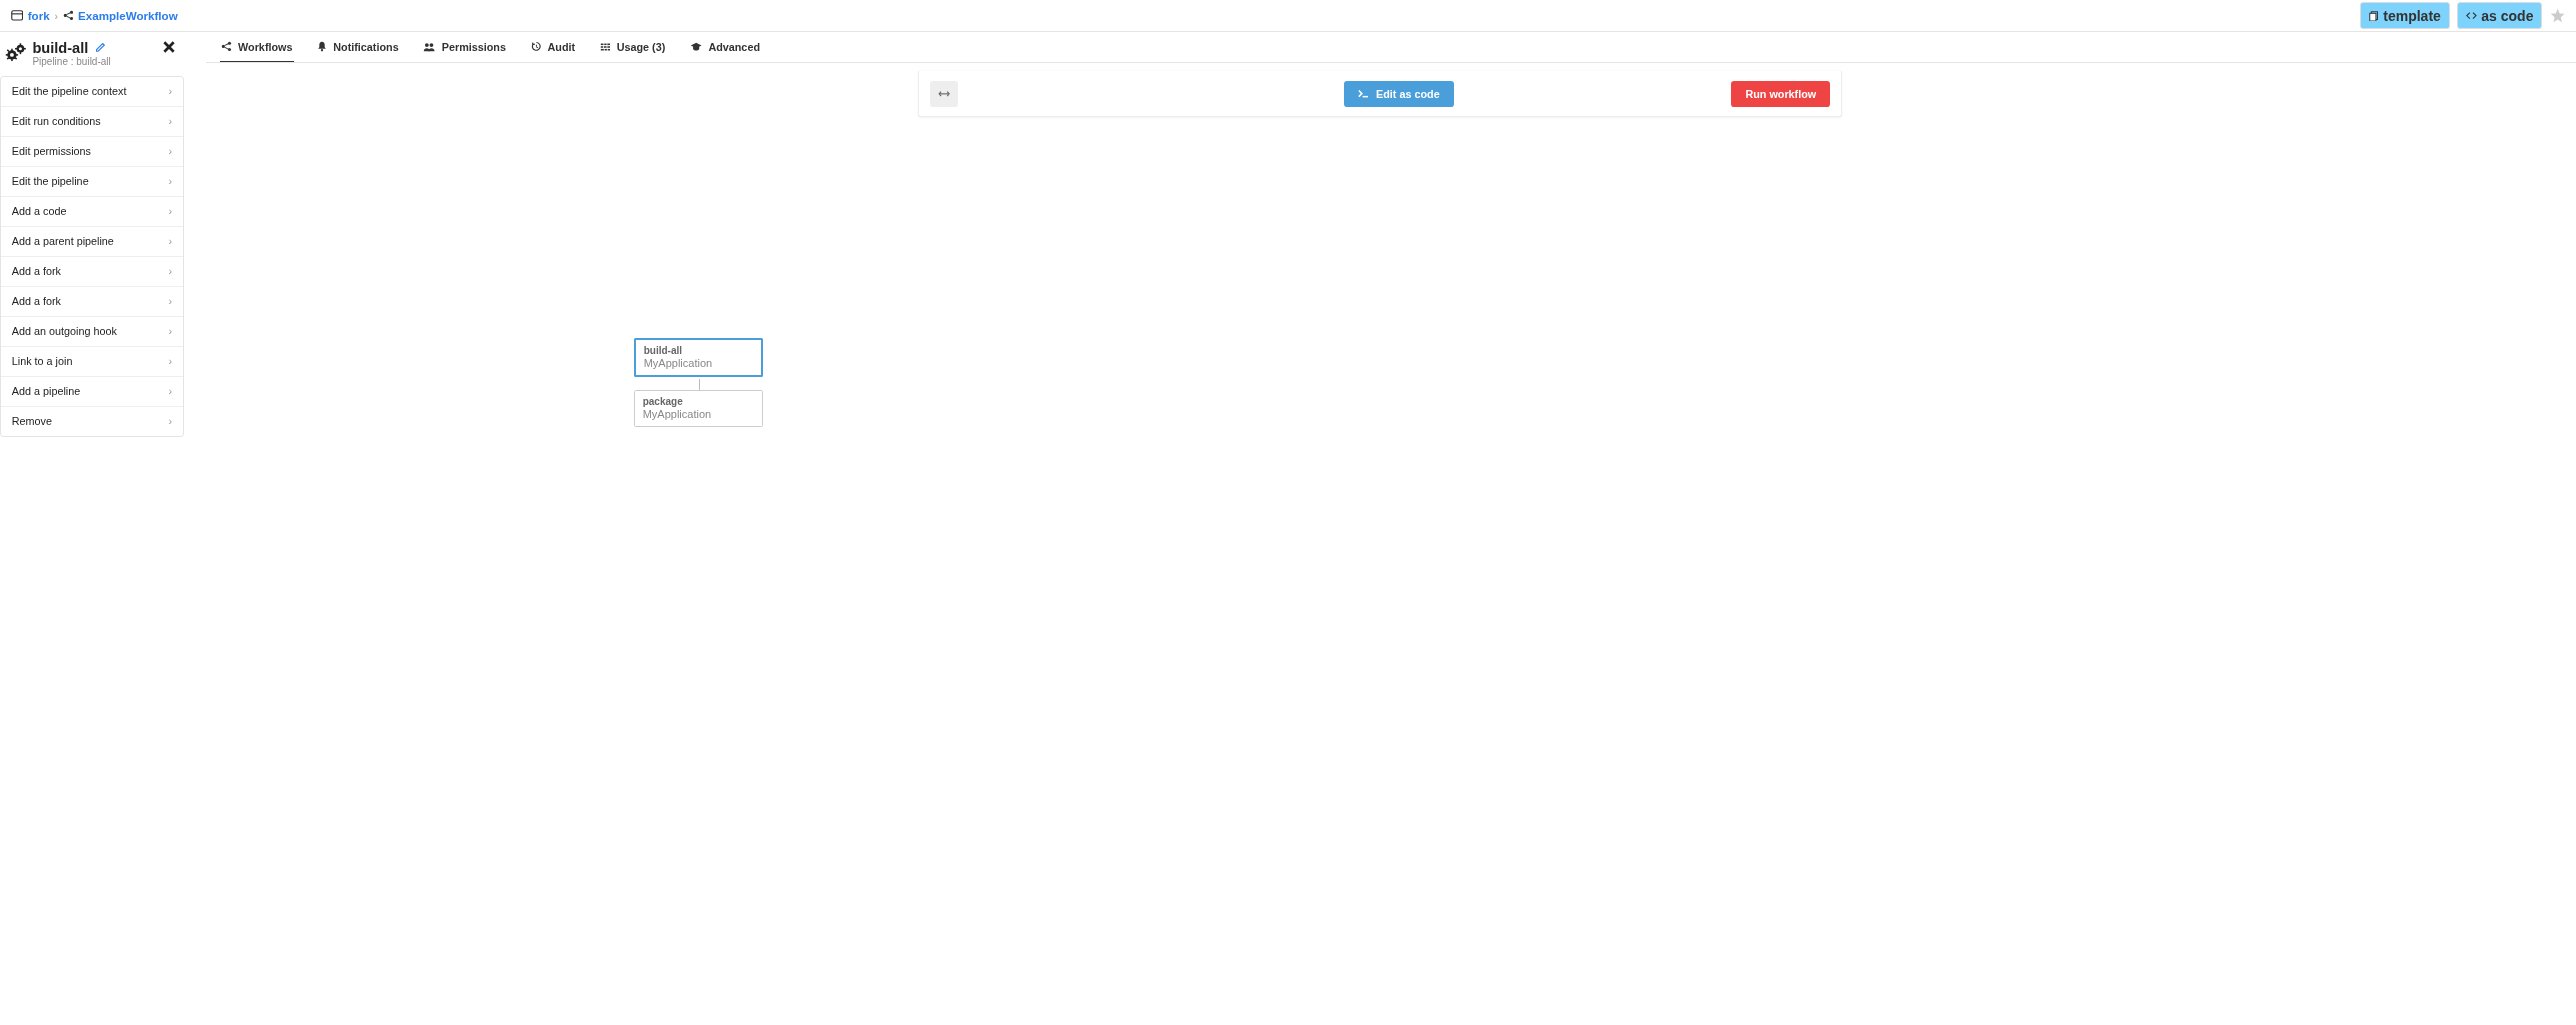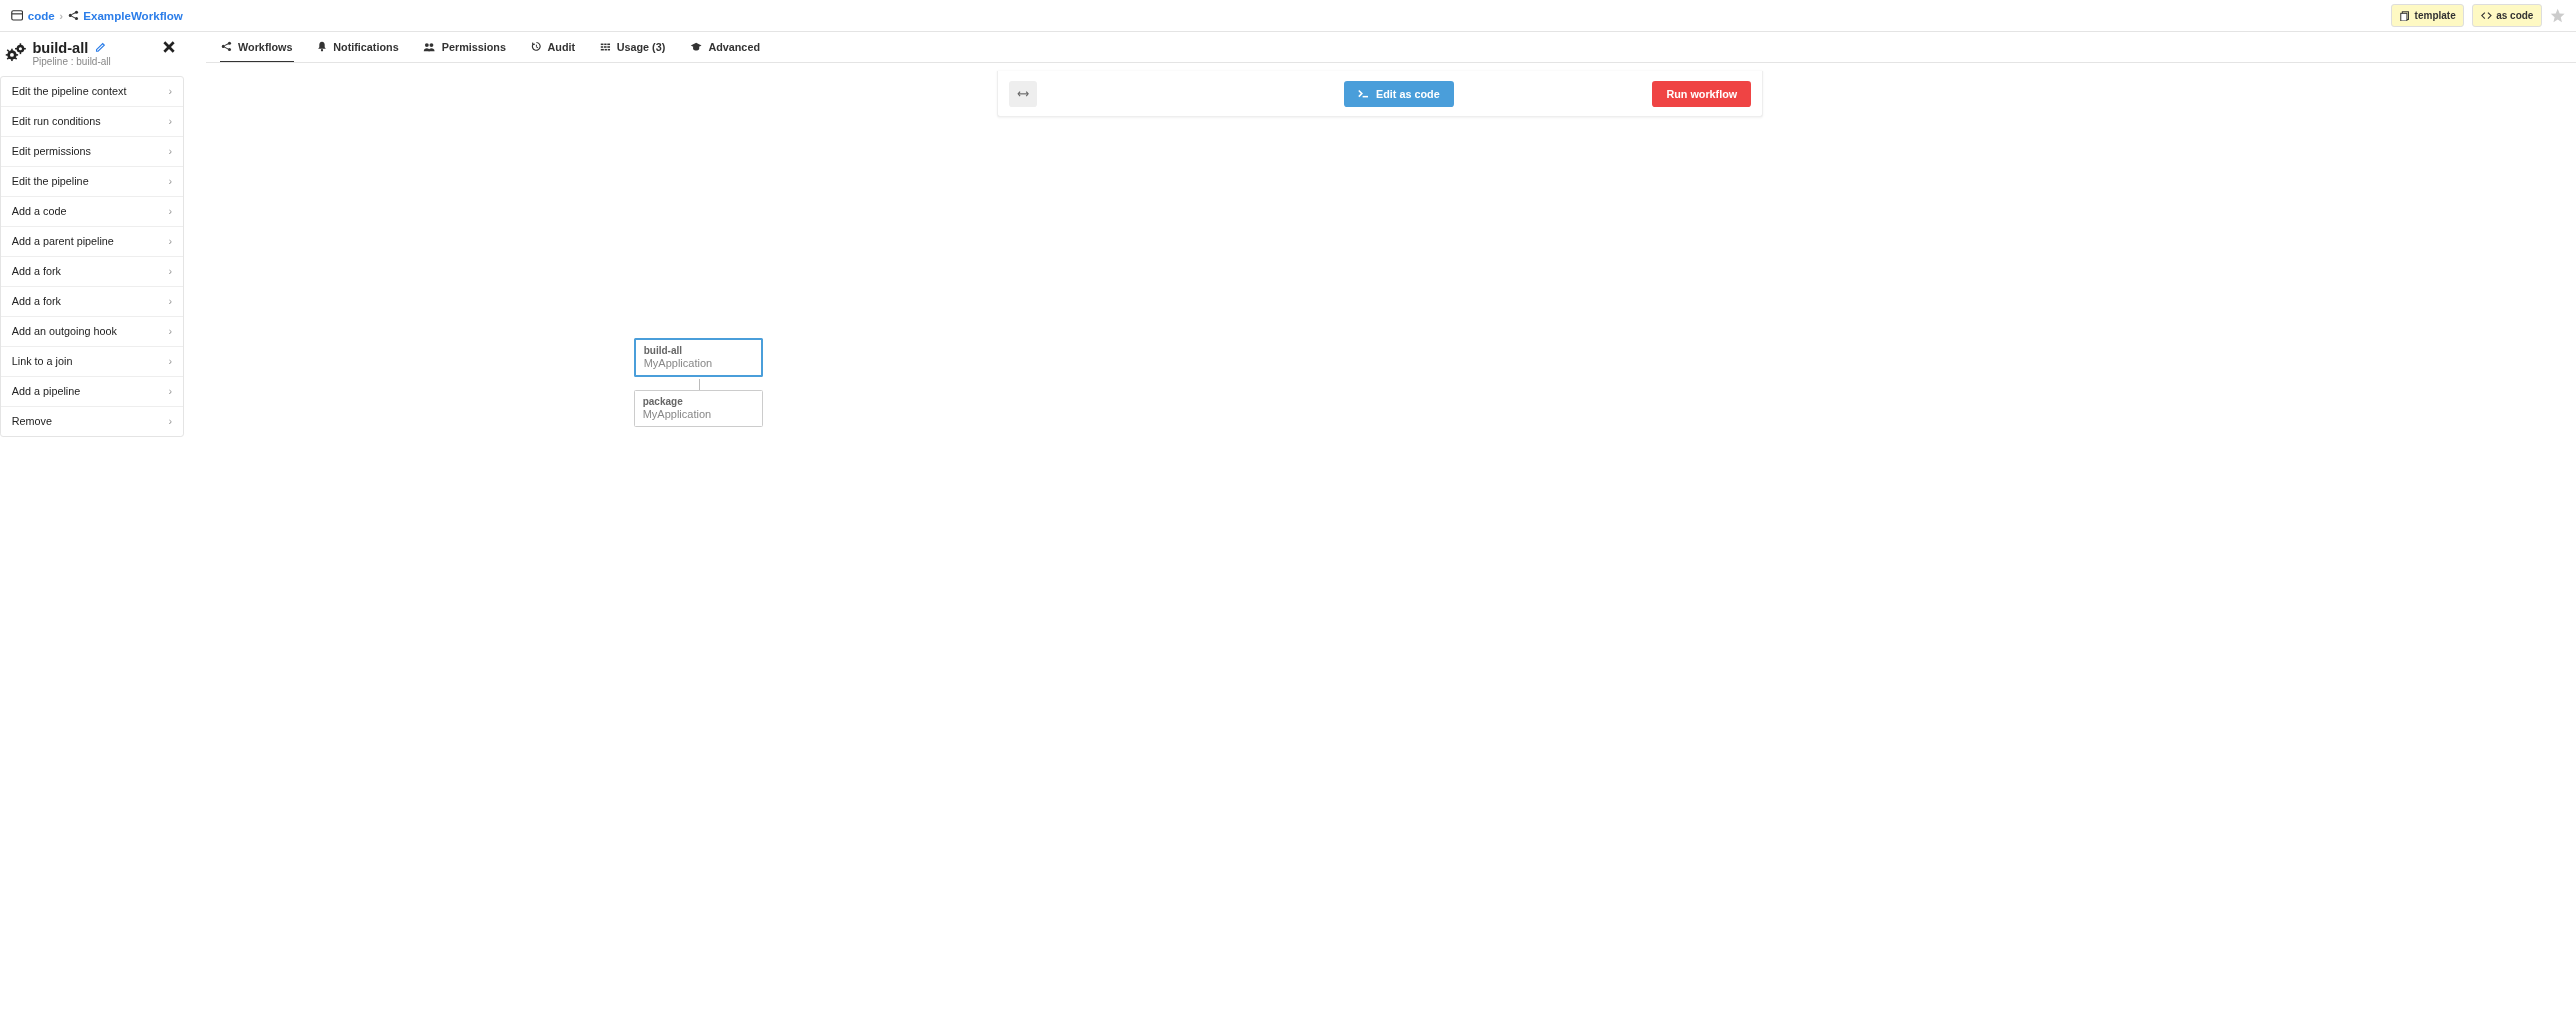--- a/index.html
+++ b/index.html
@@ -5,21 +5,21 @@
 * { margin: 0; padding: 0; box-sizing: border-box; }
 body { font-family: -apple-system, BlinkMacSystemFont, "Segoe UI", Helvetica, Arial, sans-serif; font-size: 10.8px; color: #333; background: #fff; }
 
 
 .topbar { display: flex; align-items: center; justify-content: space-between; padding: 0 10.8px; height: 32px; border-bottom: 0.8px solid #e4e4e4; }
 .breadcrumb { display: flex; align-items: center; gap: 4.6px; font-size: 11.6px; }
 .breadcrumb a { color: #2b7de9; text-decoration: none; font-weight: 600; }
 .breadcrumb .sep { color: #bbb; font-weight: 600; }
 .breadcrumb-icon { display: inline-flex; align-items: center; color: #333; }
 .topbar-right { display: flex; align-items: center; gap: 7.7px; }
-.btn-outline { display: inline-flex; align-items: center; gap: 4.6px; background: #fef9c3; border: 0.8px solid #ddd; border-radius: 3.1px; padding: 4.6px 7.7px; font-size: 10px; font-weight: 600; color: #333; cursor: pointer; }
+.btn-outline { display: inline-flex; align-items: center; gap: 4.6px; background: #7dd3fc; border: 0.8px solid #ddd; border-radius: 3.1px; padding: 4.6px 7.7px; font-size: 14px; font-weight: 600; color: #333; cursor: pointer; }
 .star-icon { color: #ccc; cursor: pointer; font-size: 15.4px; }
 
 
 .main-wrap { display: flex; }
 
 
 .sidebar { width: 184px; flex-shrink: 0; }
 .sidebar-header { display: flex; align-items: flex-start; padding: 7.7px 9.2px 6.2px 4.6px; gap: 6.2px; position: relative; }
 .gears-icon { width: 21.6px; height: 21.6px; color: #222; flex-shrink: 0; margin-top: 1.5px; }
 .sidebar-title-wrap { flex: 1; }
@@ -38,21 +38,21 @@
 .content { flex: 1; display: flex; flex-direction: column; gap: 8px; }
 
 
 .tabs { display: flex; align-items: center; gap: 21.6px; padding: 0 14px; height: 31px; border-bottom: 0.8px solid #e4e4e4; margin-left: 21.6px; }
 .tab { display: inline-flex; align-items: center; gap: 6.2px; font-size: 10.8px; font-weight: 600; color: #333; cursor: pointer; height: 100%; border-bottom: 1.5px solid transparent; padding: 0 1.5px; }
 .tab.active { border-bottom-color: #333; }
 .tab-icon { display: inline-flex; }
 
 
 .actionbar-wrap { display: flex; justify-content: center; }
-.actionbar { width: 766px; margin-top: 0; border: 0.8px solid #eee; border-top: none; border-radius: 0 0 3.1px 3.1px; box-shadow: 0 0.8px 2.3px rgba(0,0,0,0.06); background: #fff; height: 46px; display: flex; align-items: center; padding: 0 10.8px; gap: 9.2px; }
+.actionbar { width: 924px; margin-top: 0; border: 0.8px solid #eee; border-top: none; border-radius: 0 0 3.1px 3.1px; box-shadow: 0 0.8px 2.3px rgba(0,0,0,0.06); background: #fff; height: 46px; display: flex; align-items: center; padding: 0 10.8px; gap: 9.2px; }
 .toolbar-expand { width: 28px; height: 26px; background: #eee; border-radius: 3.1px; display: flex; align-items: center; justify-content: center; color: #666; cursor: pointer; }
 .actionbar-spacer-left { flex: 1; }
 .actionbar-spacer-right { flex: 1; display: flex; justify-content: flex-end; }
 .btn { display: inline-flex; align-items: center; gap: 7.7px; border: none; border-radius: 3.1px; padding: 7px 14px; font-size: 10.8px; font-weight: 700; color: #fff; cursor: pointer; }
 .btn-blue { background: #4a9eda; }
 .btn-green { background: #ef4444; }
 
 
 .canvas { position: relative; flex: 1; min-height: 370px; }
 .node { position: absolute; width: 129px; border: 0.8px solid #ccc; border-radius: 1.5px; background: #fff; padding: 5.4px 7.7px; cursor: pointer; }
@@ -67,21 +67,21 @@
 <body>
 
 <div class="topbar">
   <div class="breadcrumb">
     <span class="breadcrumb-icon">
       <svg width="12.3" height="10.8" viewBox="0 0 16 14">
           <rect x="1" y="1" width="14" height="12" rx="2" fill="none" stroke="#333" stroke-width="1.5"></rect>
           <line x1="1" y1="5" x2="15" y2="5" stroke="#333" stroke-width="1.5"></line>
         </svg>
     </span>
-    <a href="#">code</a>
+    <a href="#">fork</a>
     <span class="sep">›</span>
     <span class="breadcrumb-icon">
       <svg width="10.8" height="10.8" viewBox="0 0 14 14">
           <circle cx="3" cy="7" r="2" fill="#333"></circle>
           <circle cx="11" cy="3" r="2" fill="#333"></circle>
           <circle cx="11" cy="11" r="2" fill="#333"></circle>
           <line x1="4.5" y1="6" x2="9.5" y2="3.5" stroke="#333" stroke-width="1.3"></line>
           <line x1="4.5" y1="8" x2="9.5" y2="10.5" stroke="#333" stroke-width="1.3"></line>
         </svg>
     </span>

